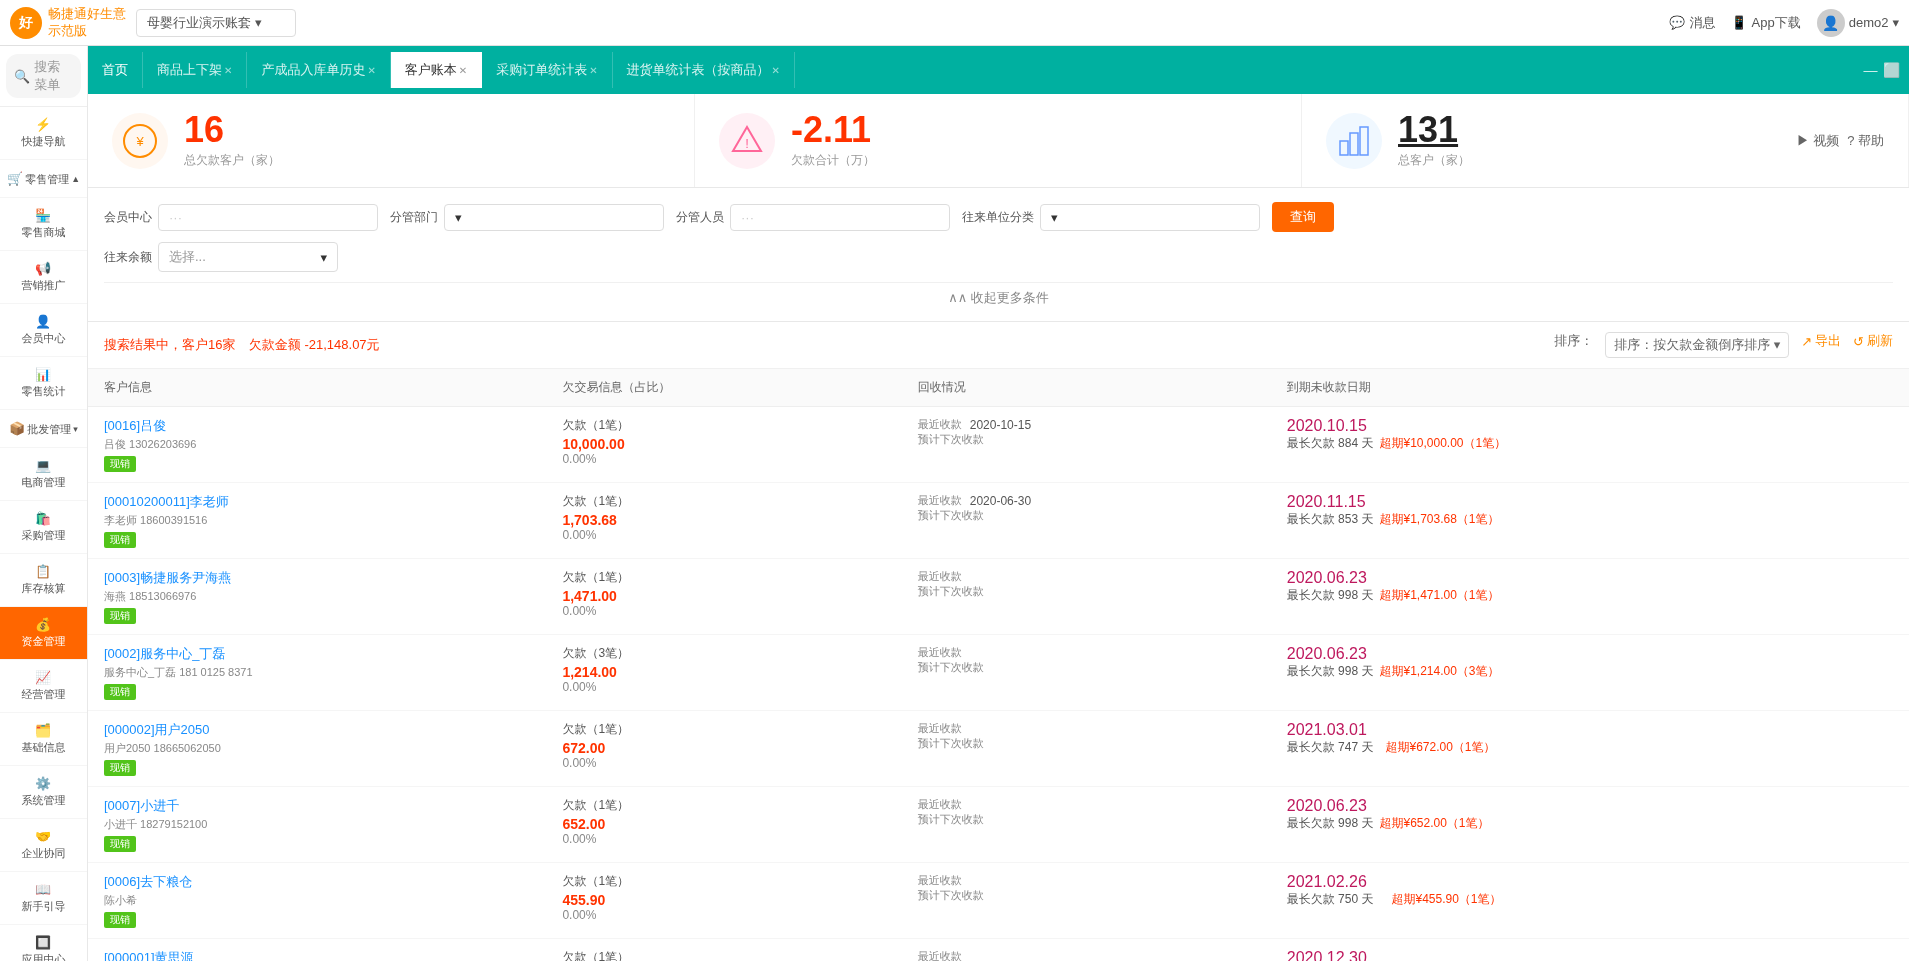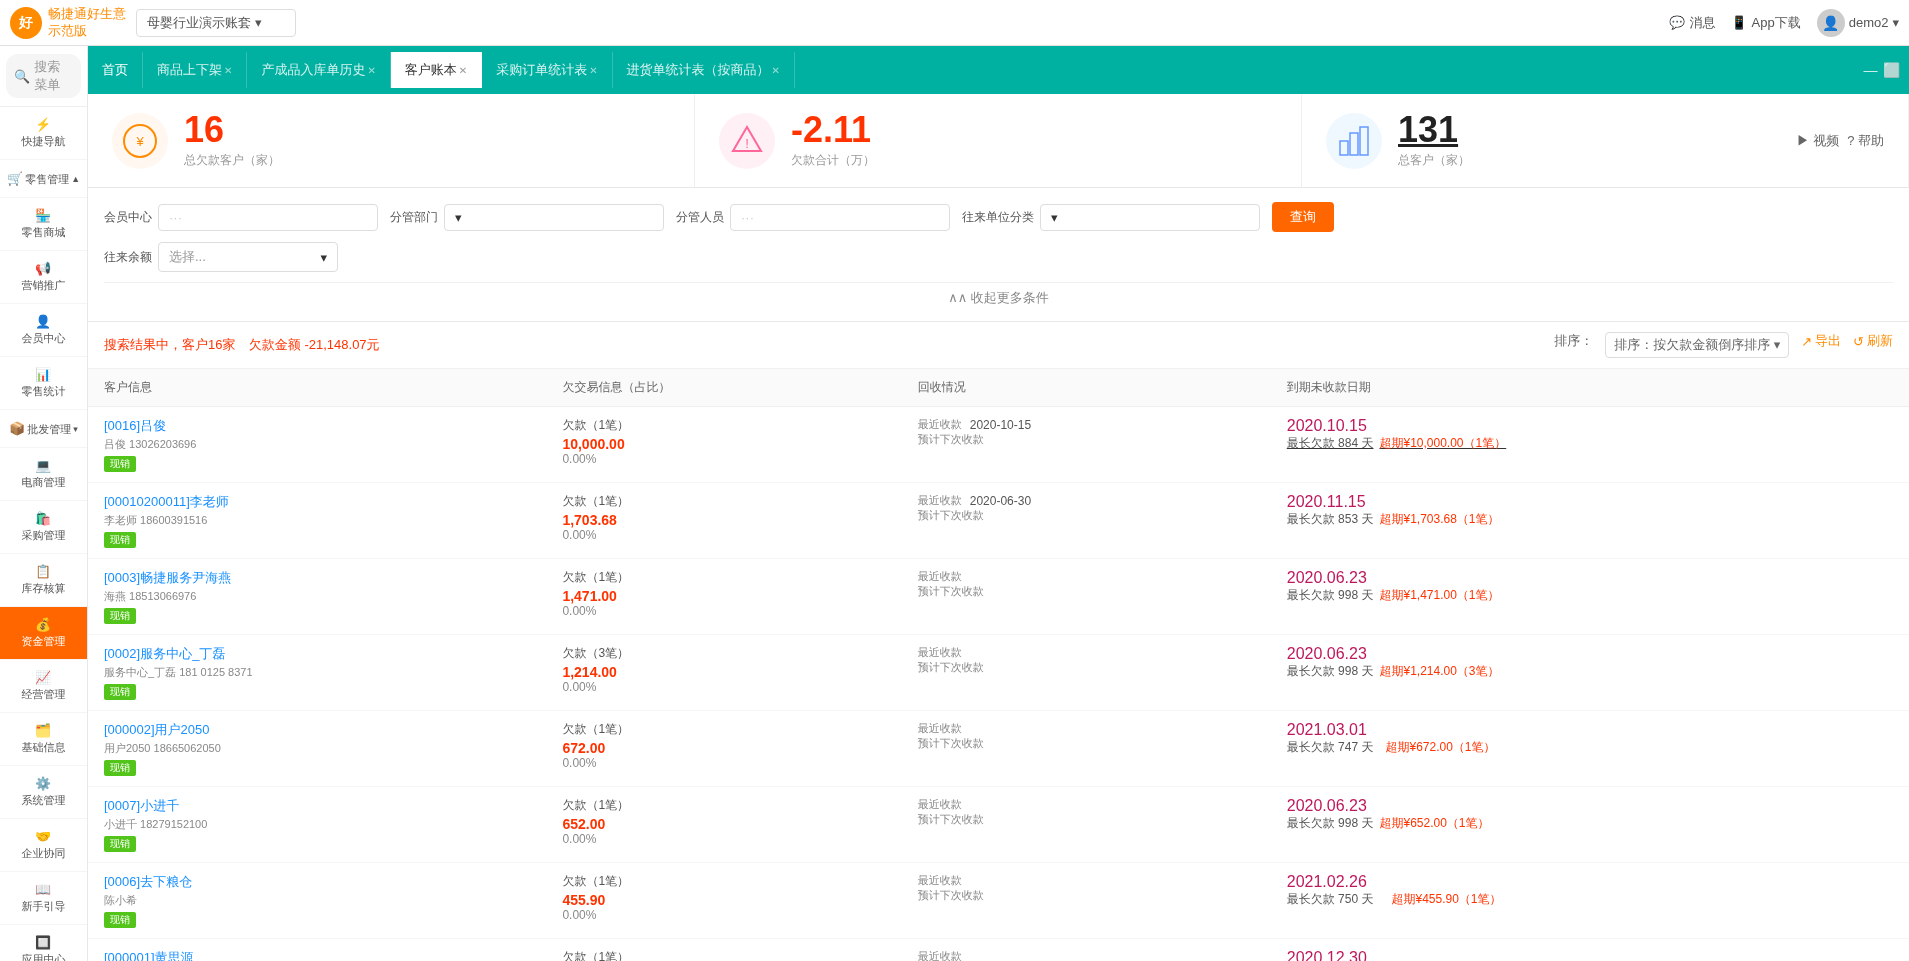--- a/index.html
+++ b/index.html
@@ -381,21 +381,21 @@
     </td>
     <td>
       <div style="display:flex;gap:8px;align-items:center;">
         <span class="collection-label">最近收款</span>
         <span class="collection-date">2020-10-15</span>
       </div>
       <div class="collection-next">预计下次收款</div>
     </td>
     <td>
       <div class="overdue-date">2020.10.15</div>
-      <div style="display:flex;gap:6px;align-items:center;flex-wrap:wrap;text-decoration:underline;">
+      <div style="display:flex;gap:6px;align-items:center;flex-wrap:wrap;">
         <span class="overdue-days">最长欠款 884 天</span>
         <span class="overdue-link">超期¥10,000.00（1笔）</span>
       </div>
     </td>
   </tr>
                 <tr>
     <td>
       <div class="customer-name">[00010200011]李老师</div>
       <div class="customer-sub">李老师  18600391516</div>
       <span class="tag-green">现销</span>

